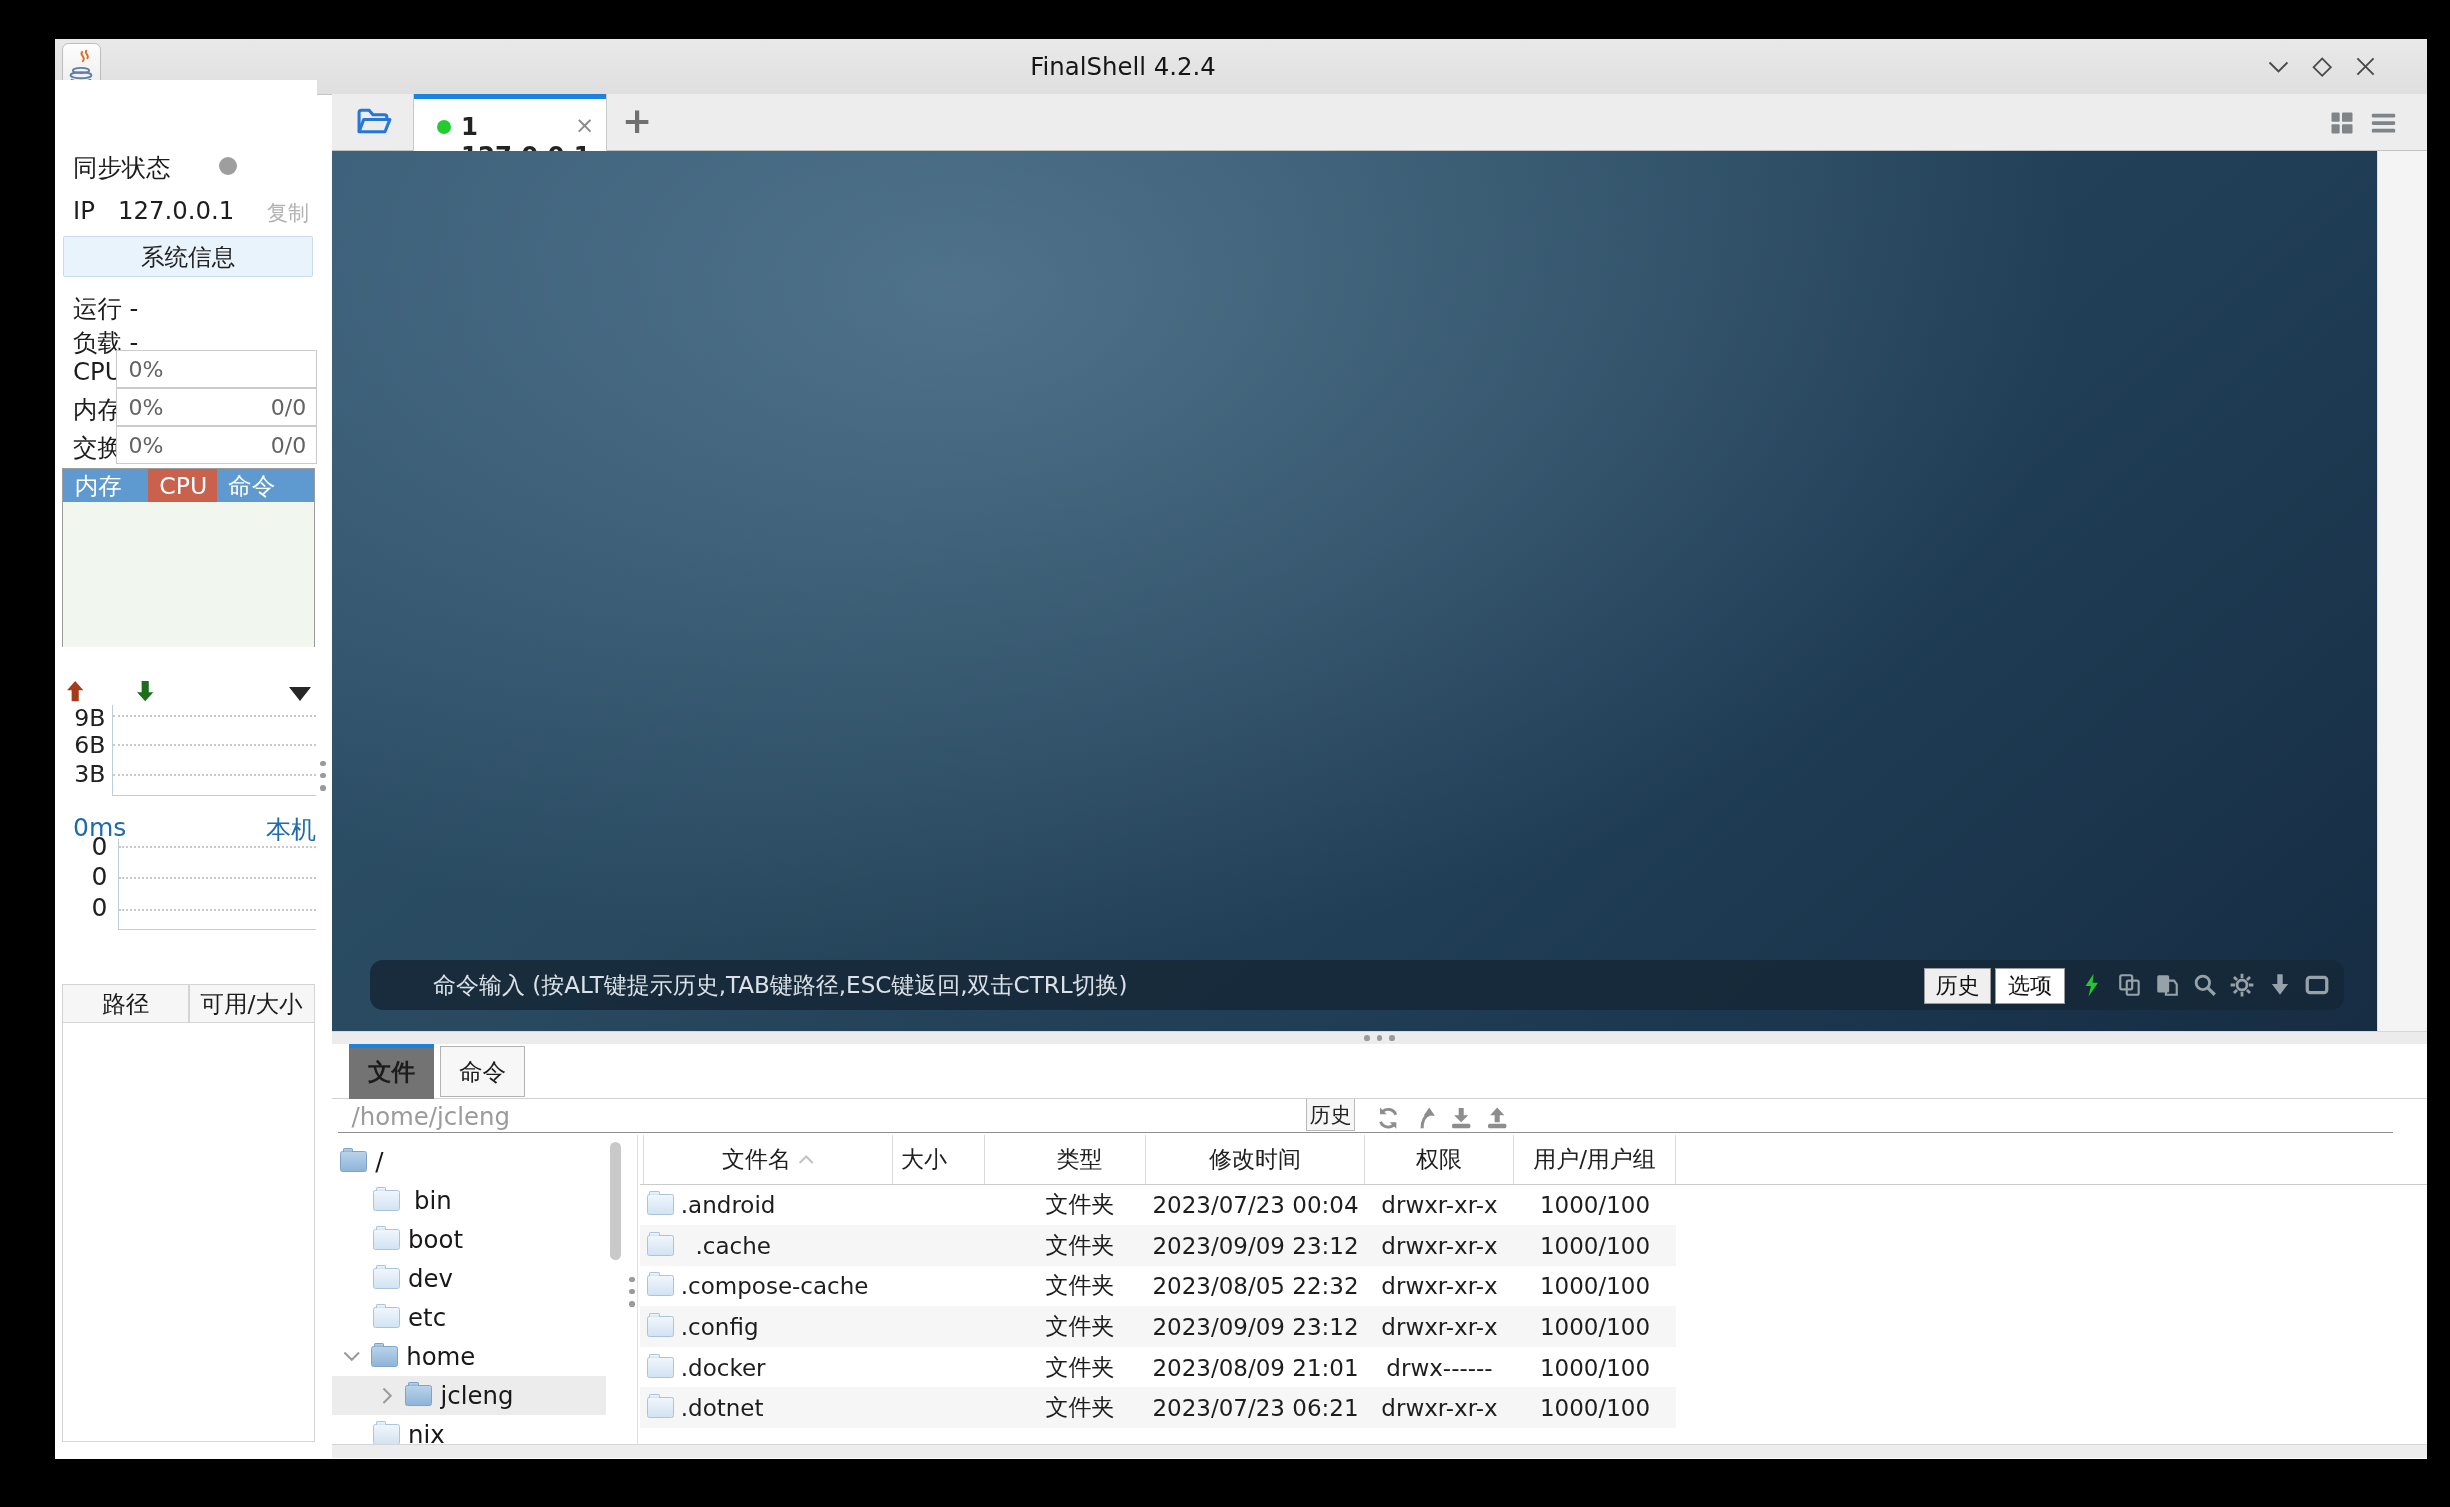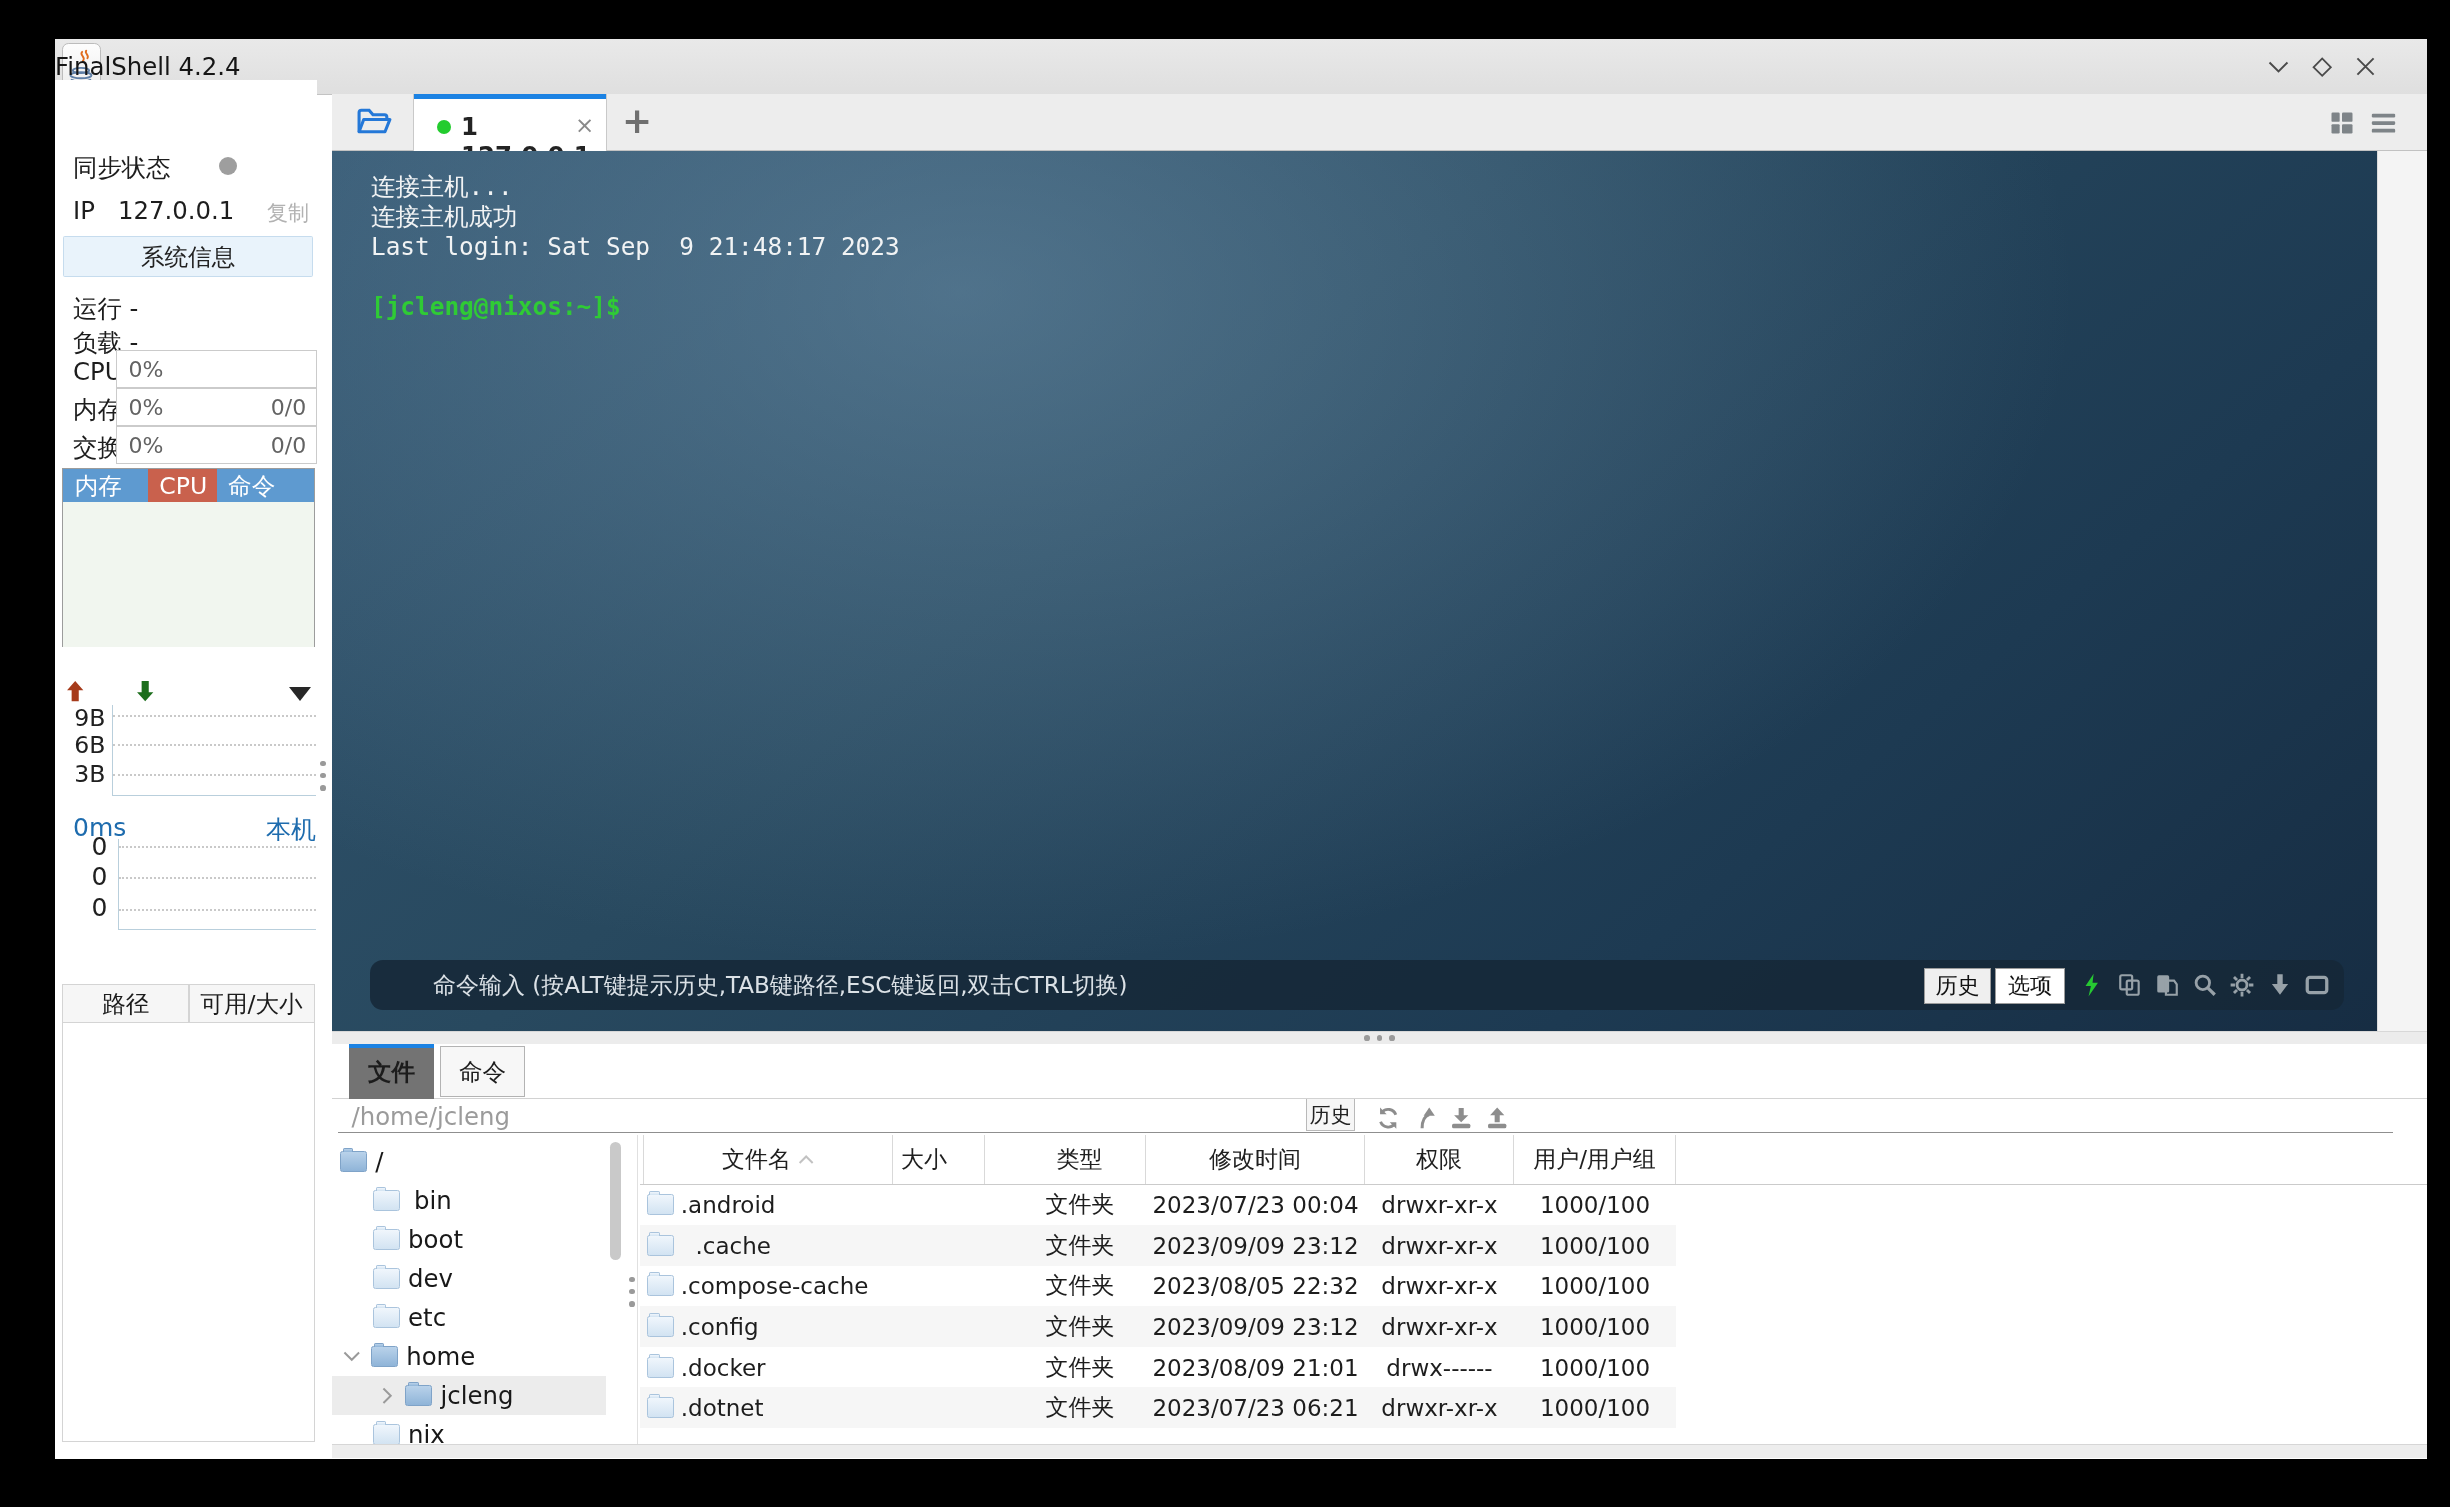--- a/index.html
+++ b/index.html
@@ -3,21 +3,21 @@
 <meta charset="utf-8">
 <style>
   html,body{margin:0;padding:0;width:2450px;height:1507px;background:#000;
     font-family:"DejaVu Sans","Liberation Sans",sans-serif;color:#1c1c1c;overflow:hidden}
   .abs{position:absolute}
   #win{position:absolute;left:55px;top:39px;width:2372px;height:1420px;background:#fff;overflow:hidden}
 
   
   #titlebar{left:0;top:0;width:2372px;height:55px;background:linear-gradient(#e9e9e9,#dfdfdf);border-bottom:0.8px solid #c3c3c3}
   #java-logo{left:6.5px;top:4.1px;width:37px;height:46px;border:0.8px solid #bcbcbc;border-radius:6.5px;background:linear-gradient(#fdfdfd,#ececec);display:flex;align-items:center;justify-content:center}
-  #win-title{left:0;top:13px;width:2136px;font-size:24.4px;color:#151515}
+  #win-title{left:0;top:13px;width:2136px;text-align:center;font-size:24.4px;color:#151515}
   .winctl{top:11.4px;width:33px;height:33px;display:flex;align-items:center;justify-content:center}
 
   
   #sidebar{left:0;top:41px;width:262px;height:1364px;background:#fff;font-size:24.4px}
   .sb-label{color:#1d1d1d}
   .dot{border-radius:50%}
   #sysinfo-btn{left:8.1px;top:156px;width:248px;height:39px;background:#e9f3fb;border:0.8px solid #c6dcee;border-radius:1.6px;
      display:flex;align-items:center;justify-content:center;font-size:23.6px;color:#222}
   .meter{background:#fff;border:1.6px solid #cbcbcb;display:flex;align-items:center;font-size:22px;color:#636363}
   .meter .lv{padding-left:11.4px}
@@ -234,27 +234,20 @@
           <g fill="#7e8488">
             <rect x="2" y="4" width="20" height="3.2" rx="1"></rect>
             <rect x="2" y="10.5" width="20" height="3.2" rx="1"></rect>
             <rect x="2" y="17" width="20" height="3.2" rx="1"></rect>
           </g>
         </svg>
     </div>
   </div>
 
   <div class="abs" id="terminal">
-    <div class="abs" style="left:39px;top:21px">
-      <div class="tline">连接主机...</div>
-      <div class="tline">连接主机成功</div>
-      <div class="tline">Last login: Sat Sep  9 21:48:17 2023</div>
-      <div class="tline"></div>
-      <div class="tline"><span id="prompt">[jcleng@nixos:~]$</span></div>
-    </div>
 
     <div class="abs" id="term-scroll"></div>
 
     <div class="abs" id="cmdbar">
       <div class="abs" id="cmd-placeholder">命令输入 (按ALT键提示历史,TAB键路径,ESC键返回,双击CTRL切换)</div>
       <div class="abs cmdbtn" style="left:1554px;width:67px;background:#efefef">历史</div>
       <div class="abs cmdbtn" style="left:1625px;width:70px;background:#ffffff">选项</div>
       <div class="abs cicon" style="left:1709px">
         <svg width="26" height="26" viewBox="0 0 24 24">
             <path d="M13.5 1.5L6 13h5l-2.2 9.5L17.5 10h-5z" fill="#26c832"></path>

